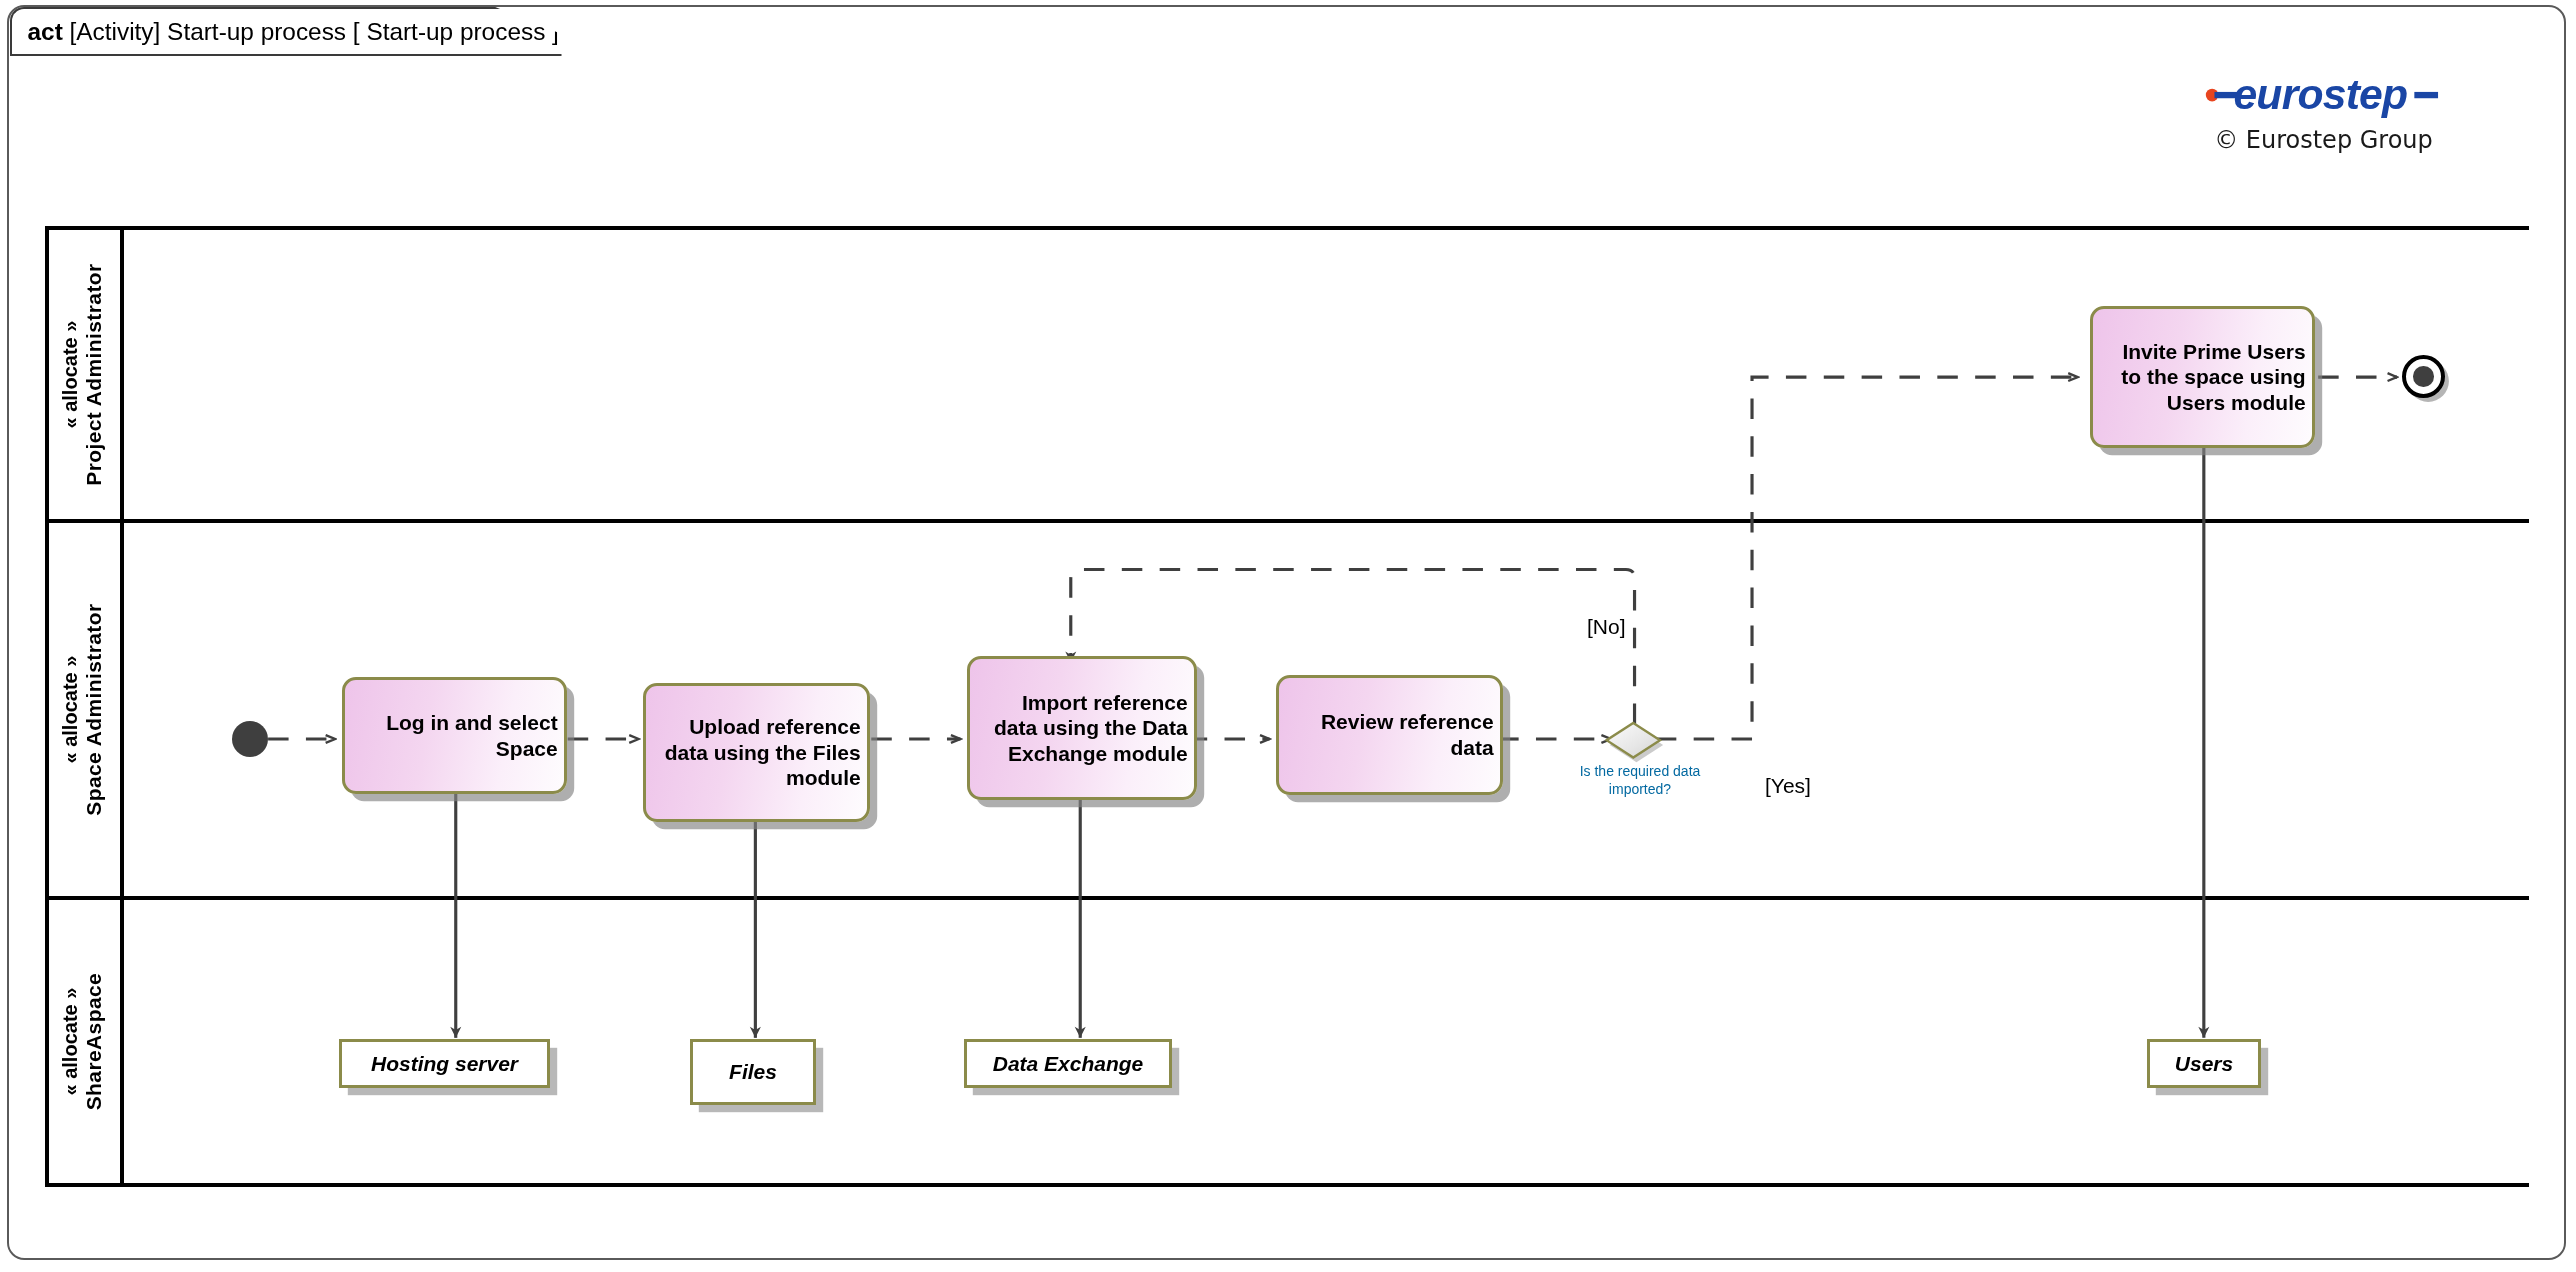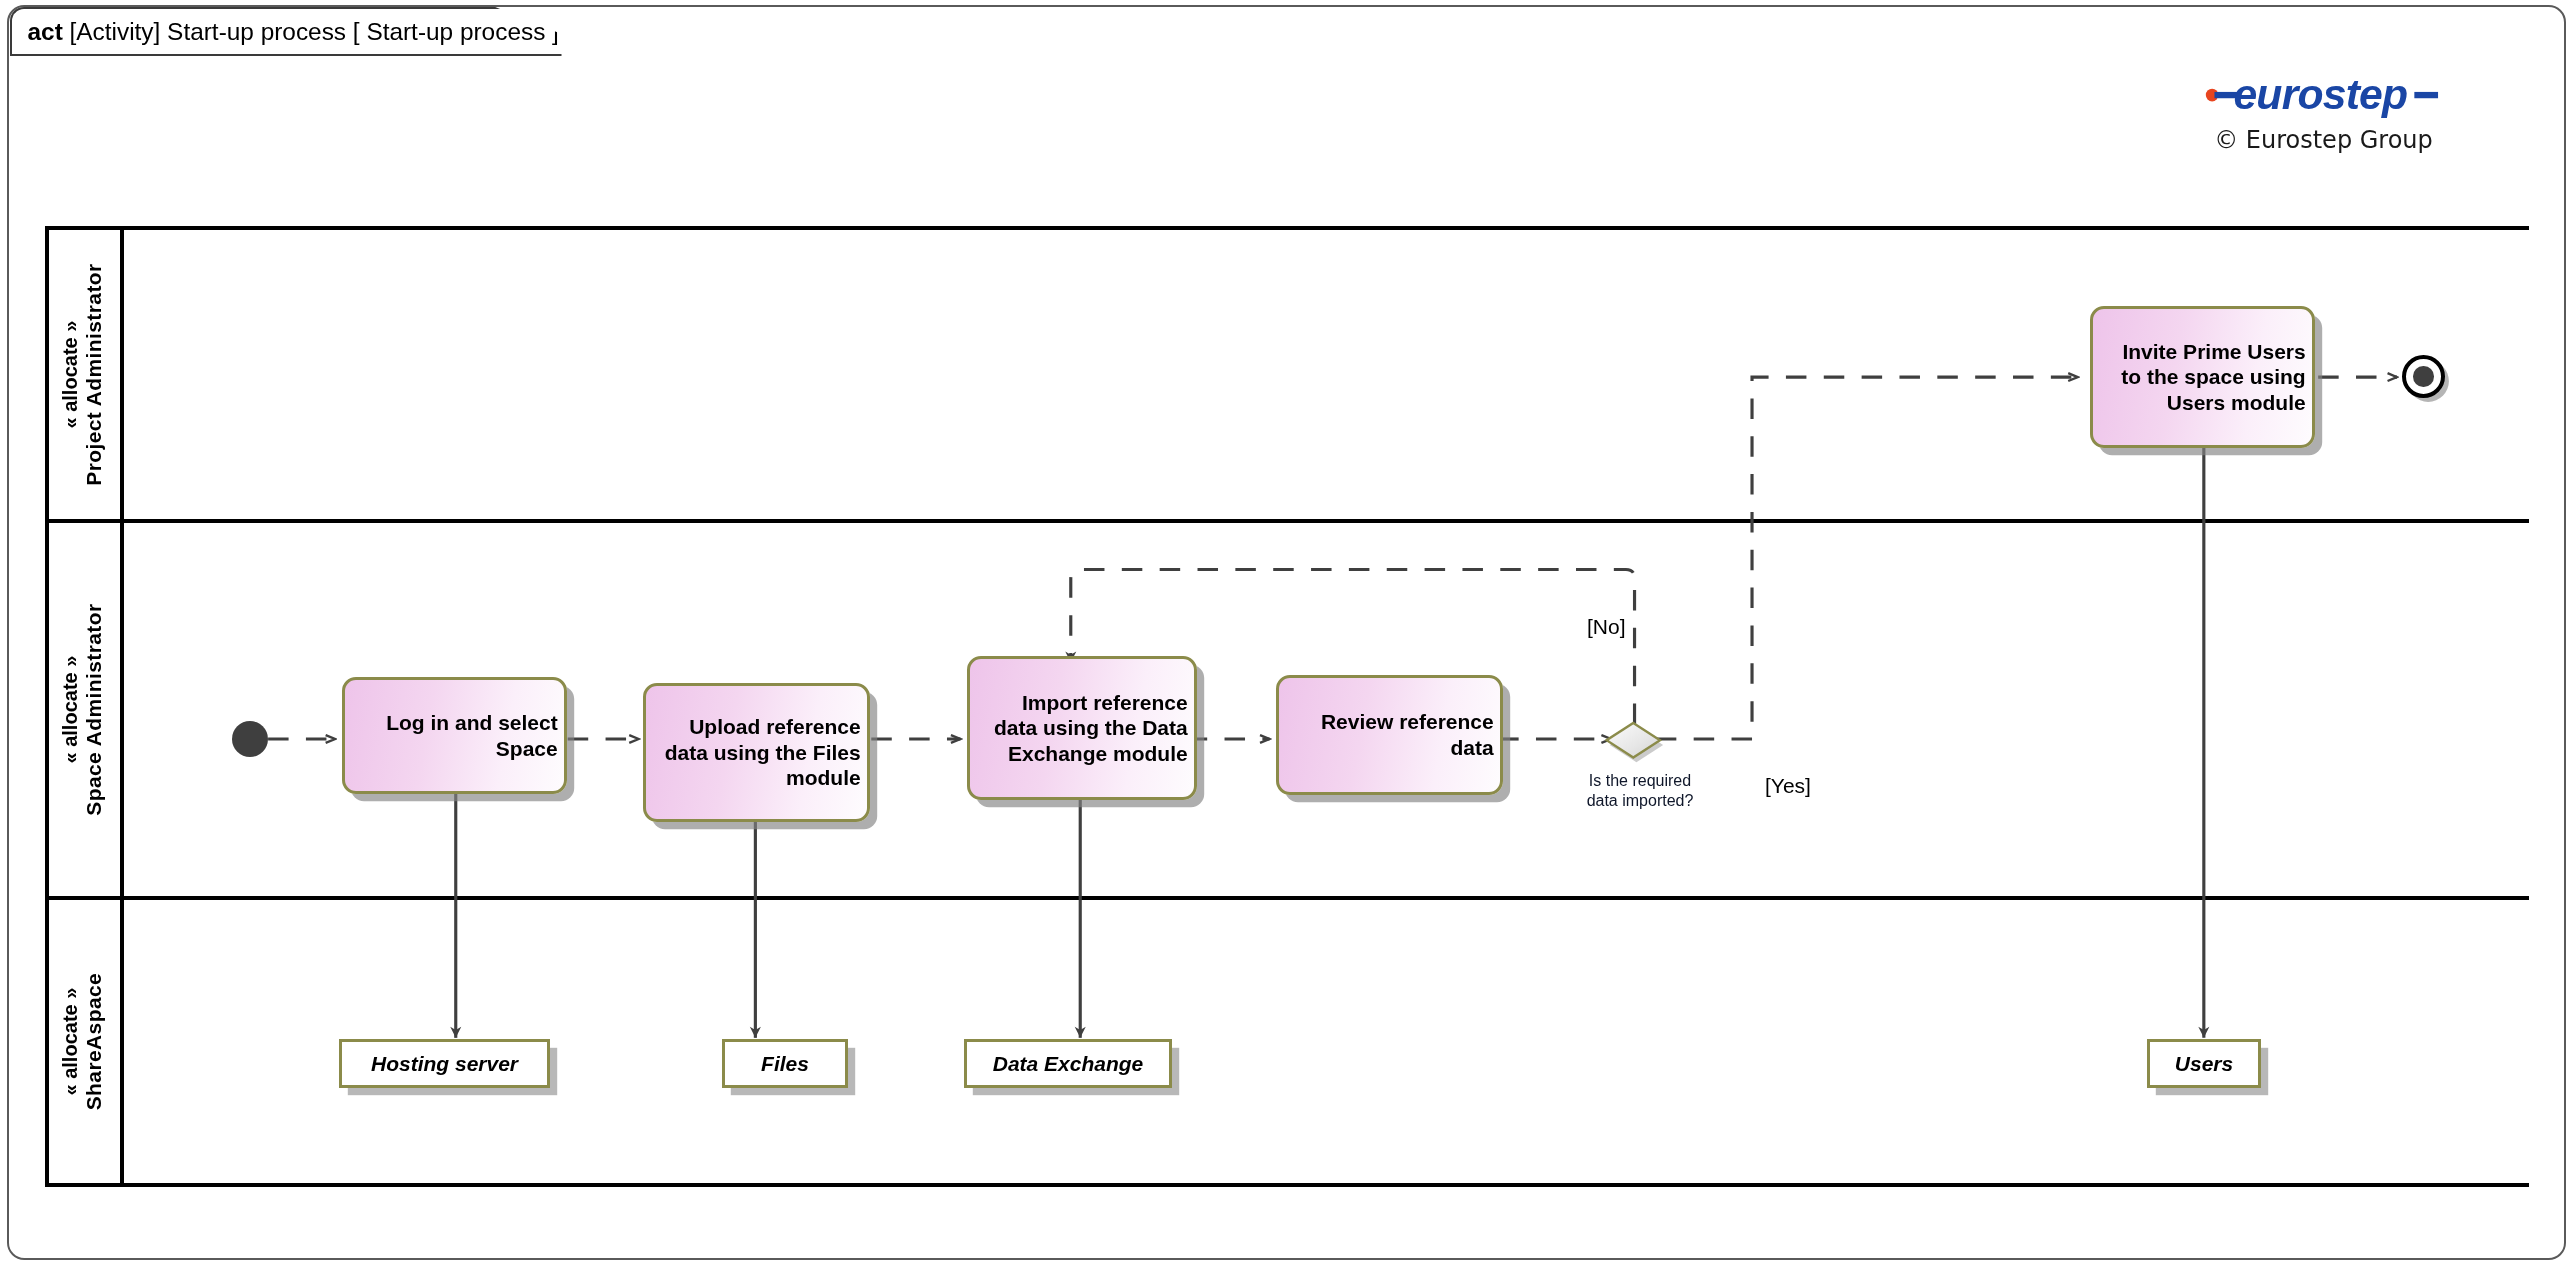--- a/index.html
+++ b/index.html
@@ -175,25 +175,24 @@
   }
   .final-node i{
     display:block;
     width:20.5px;height:20.5px;
     border-radius:50%;
     background:#3f3f3f;
   }
   .decision-label{
     position:absolute;
     text-align:center;
-    font-size:16px;
-    color:#0f172a;
+    font-size:14px;
+    color:#0369a1;
     line-height:1.25;
     width:134px;
-    margin-top:8px;
   }
   .guard{
     position:absolute;
     font-size:21px;
     color:#000;
     white-space:nowrap;
   }
 
   
   #edges{
@@ -338,21 +337,21 @@
   </div>
 
   <div class="node final-node" style="left:2402px;top:355px;">
     <i></i>
   </div>
 
   <div class="node object-node" style="left:339px;top:1039px;width:211px;height:49px;">
     <span>Hosting server</span>
   </div>
 
-  <div class="node object-node" style="left:722px;top:1039px;width:126px;height:49px;">
+  <div class="node object-node" style="left:690px;top:1039px;width:126px;height:66px;">
     <span>Files</span>
   </div>
 
   <div class="node object-node" style="left:964px;top:1039px;width:208px;height:49px;">
     <span>Data Exchange</span>
   </div>
 
   <div class="node object-node" style="left:2147px;top:1039px;width:114px;height:49px;">
     <span>Users</span>
   </div>

